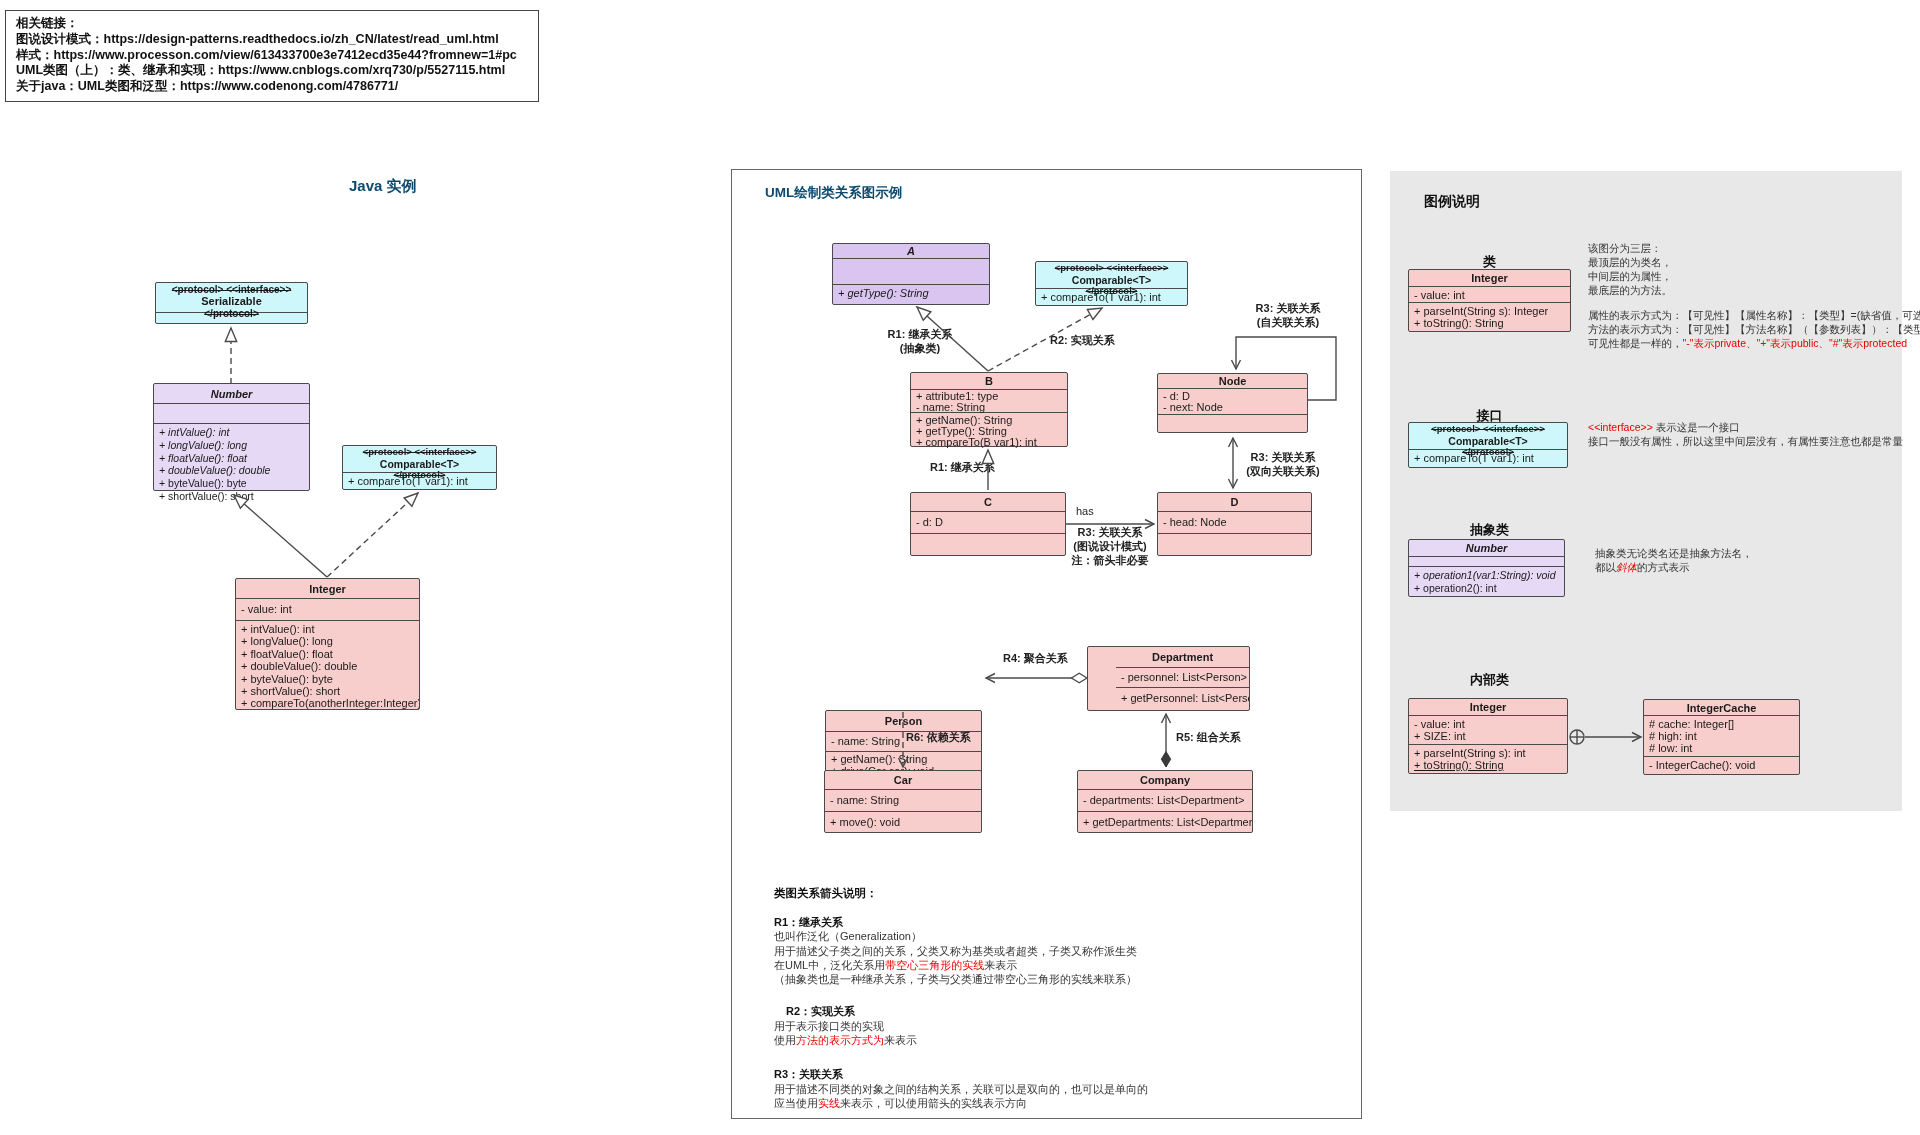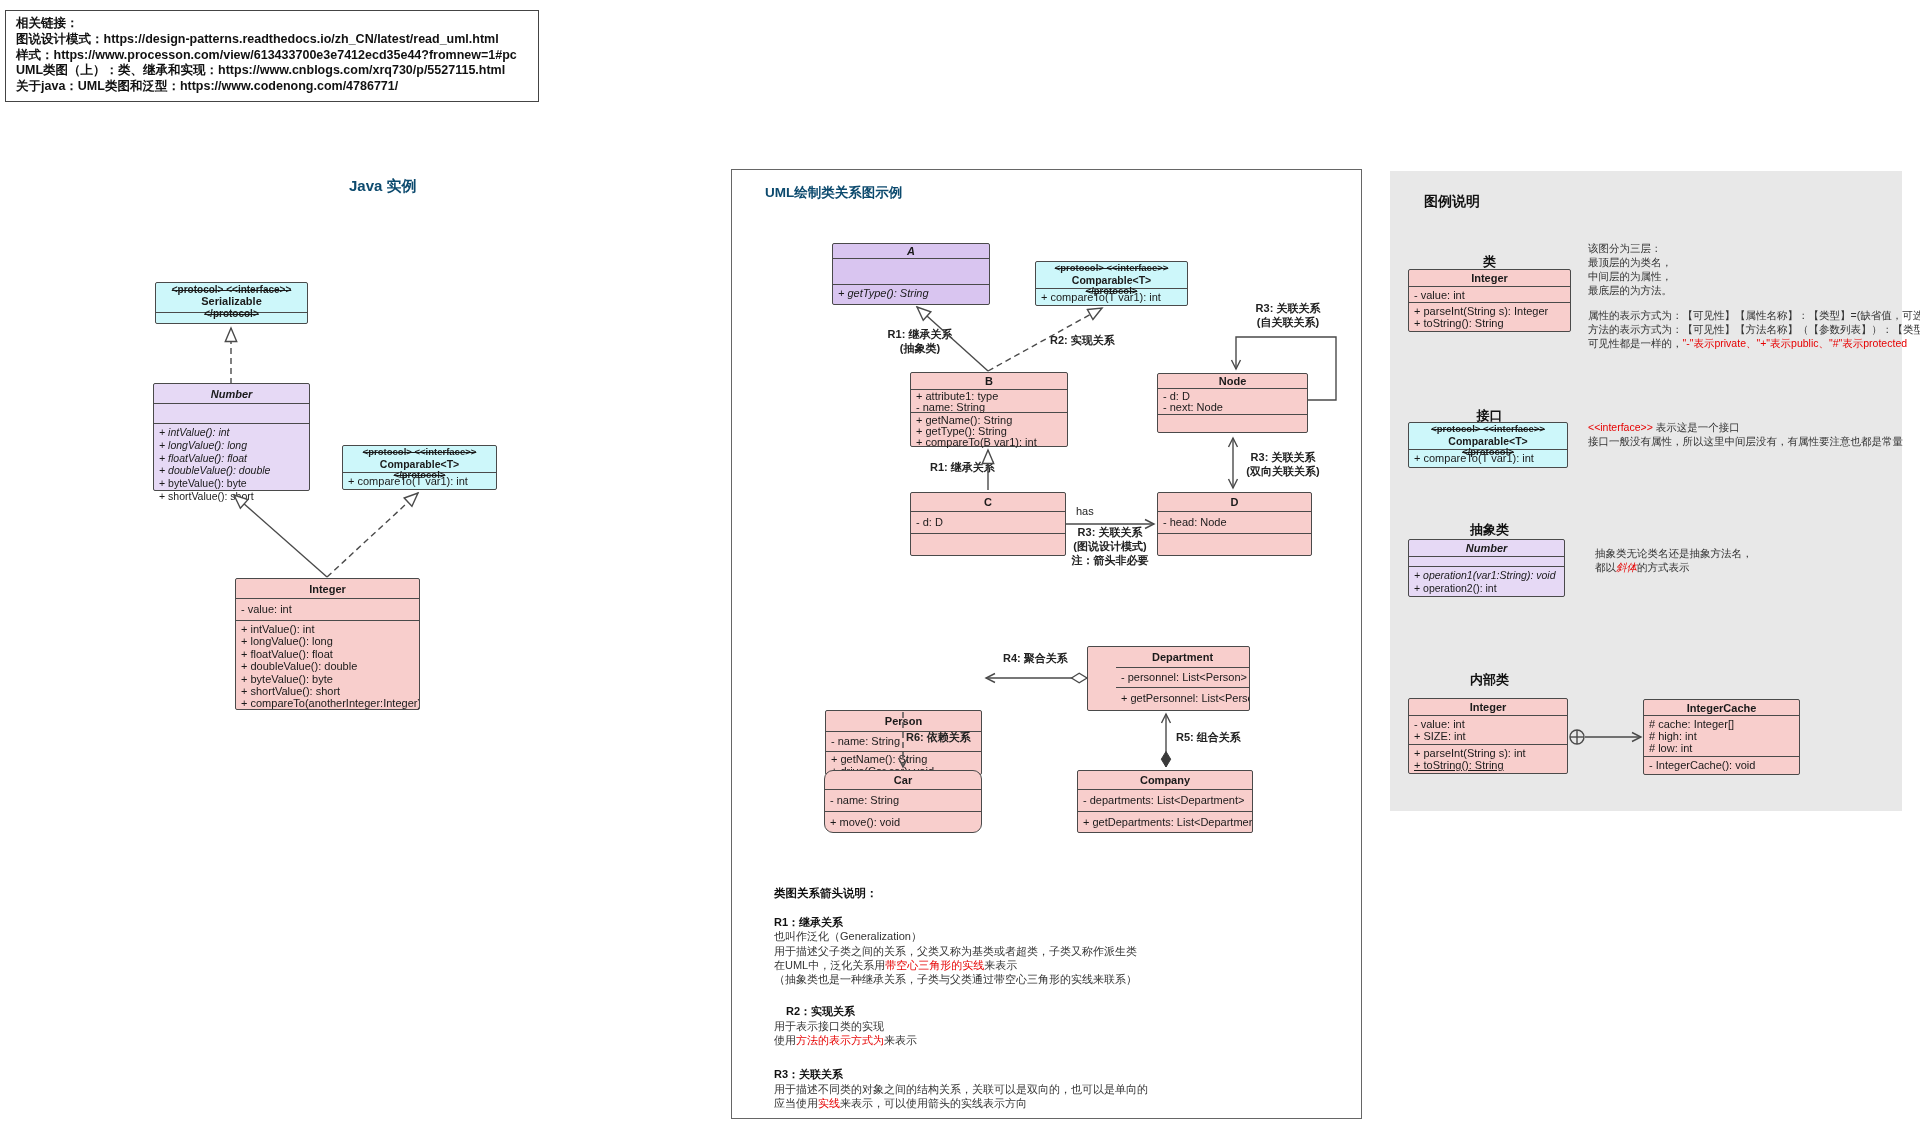--- a/index.html
+++ b/index.html
@@ -193,21 +193,21 @@
   <div class="cls pink" style="left:1087px;top:646px;width:163px;height:65px;padding-left:28px;">
     <div class="t" style="height:21px;">Department</div>
     <div class="sec" style="height:20px;padding-top:3px;">
       <div class="row">- personnel: List&lt;Person&gt;</div>
     </div>
     <div class="sec last" style="padding-top:4px;">
       <div class="row">+ getPersonnel: List&lt;Person&gt;</div>
     </div>
   </div>
 
-  <div class="cls pink" style="left:824px;top:770px;width:158px;height:63px;border-radius:9px;">
+  <div class="cls pink" style="left:824px;top:770px;width:158px;height:63px;">
     <div class="t" style="height:19px;">Car</div>
     <div class="sec" style="height:22px;padding-top:4px;">
       <div class="row">- name: String</div>
     </div>
     <div class="sec last" style="padding-top:4px;">
       <div class="row">+ move(): void</div>
     </div>
   </div>
 
   <div class="cls pink" style="left:1077px;top:770px;width:176px;height:63px;">

